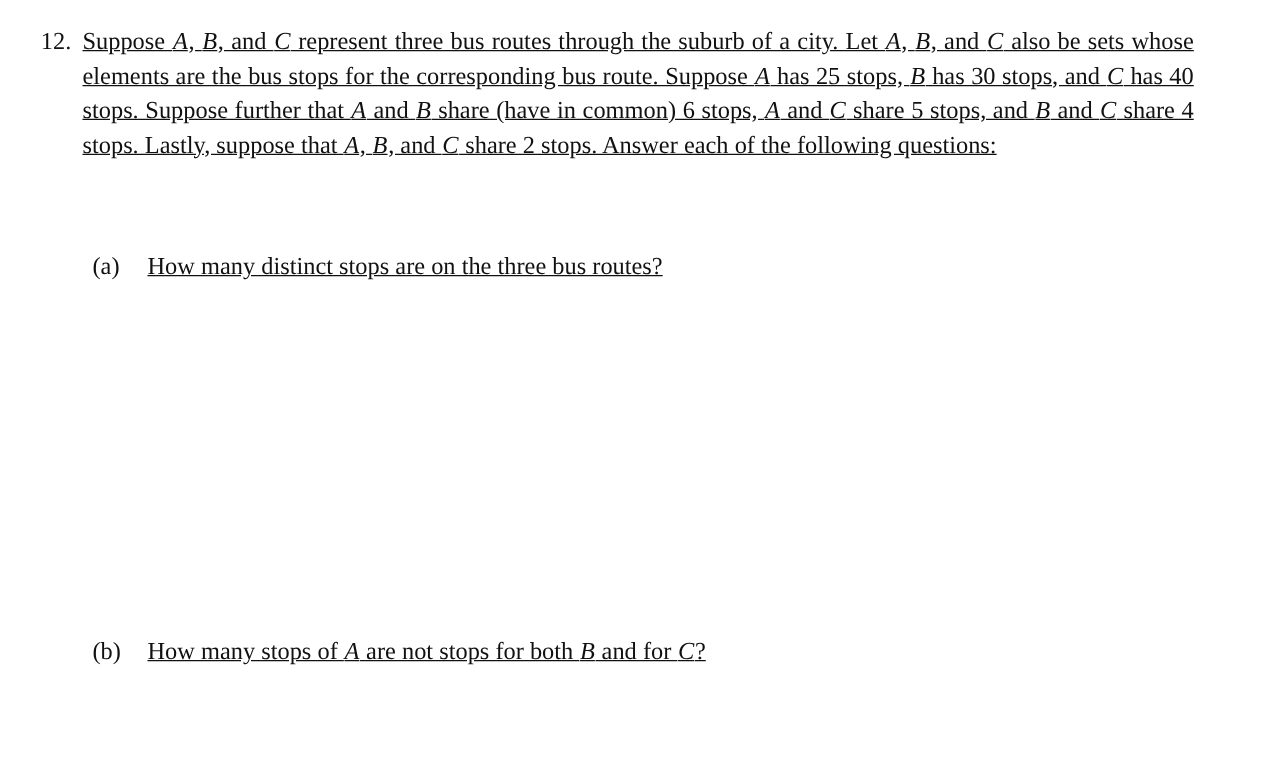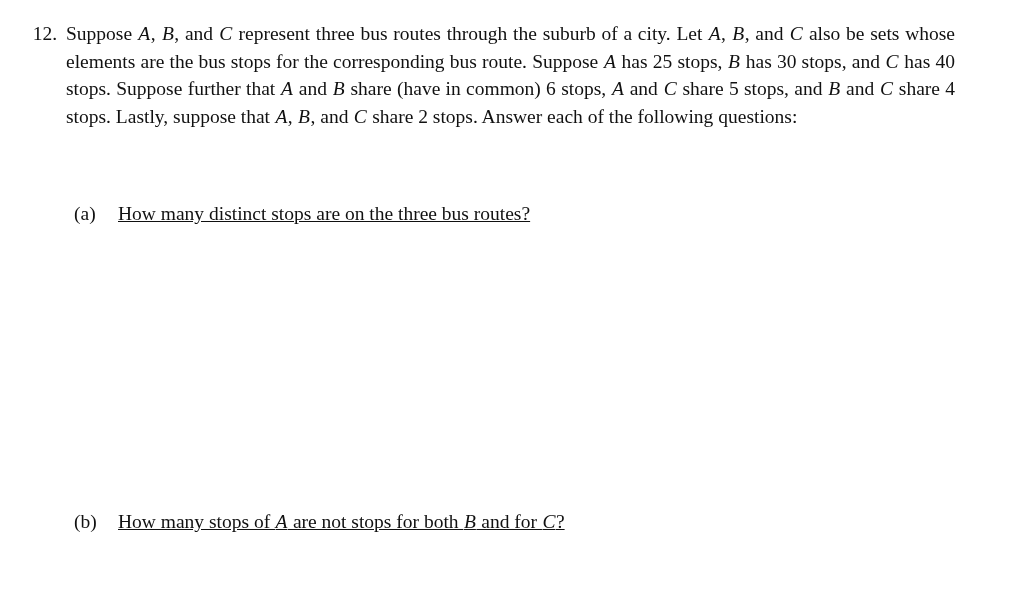--- a/index.html
+++ b/index.html
@@ -41,20 +41,21 @@
   .problem-body {
     flex: 1 1 auto;
   }
   .stem {
     font-size: 19.5px;
     line-height: 27.5px;
     text-align: justify;
     text-justify: inter-word;
     margin: 0;
     hyphens: none;
+    text-decoration: underline;
   }
   em.math {
     font-family: "Liberation Serif", serif;
     font-style: italic;
     padding: 0 0.5px;
   }
   .part {
     position: absolute;
     display: flex;
     flex-direction: row;

